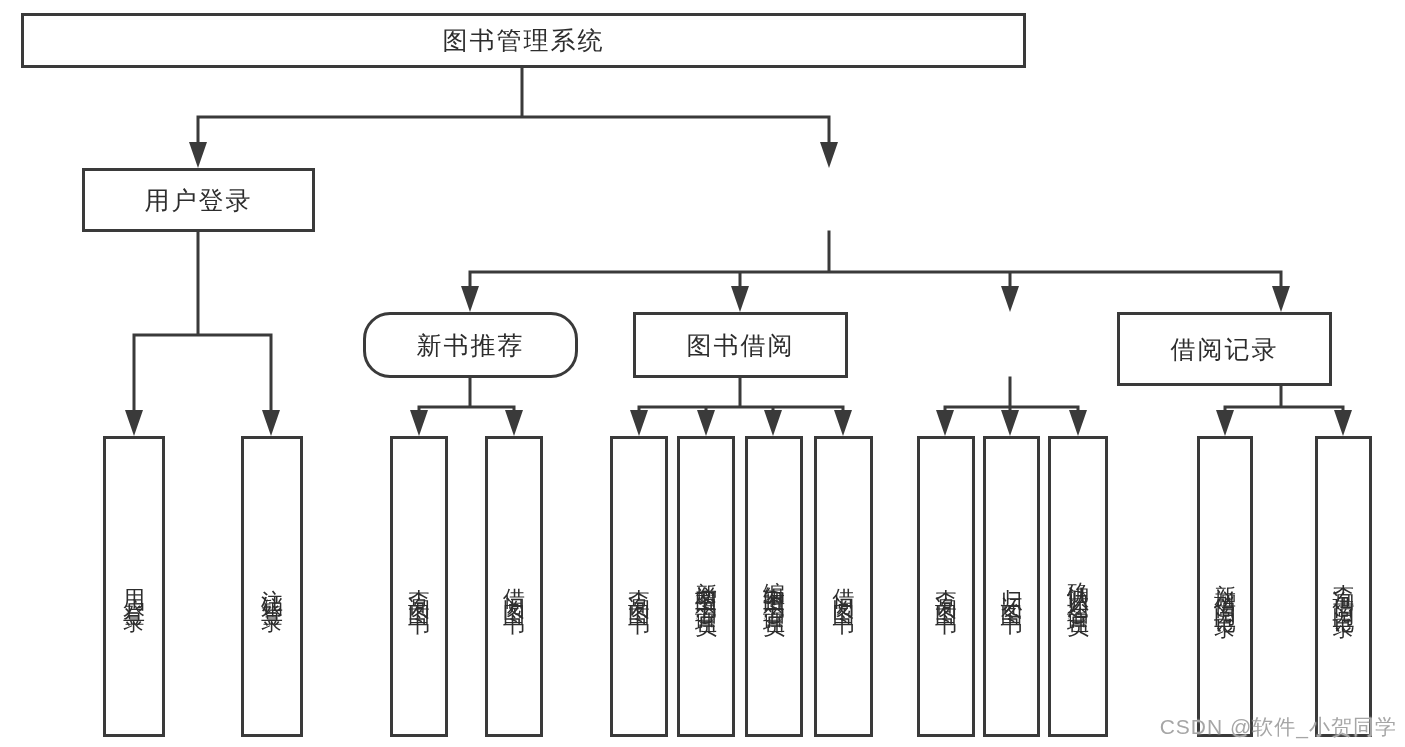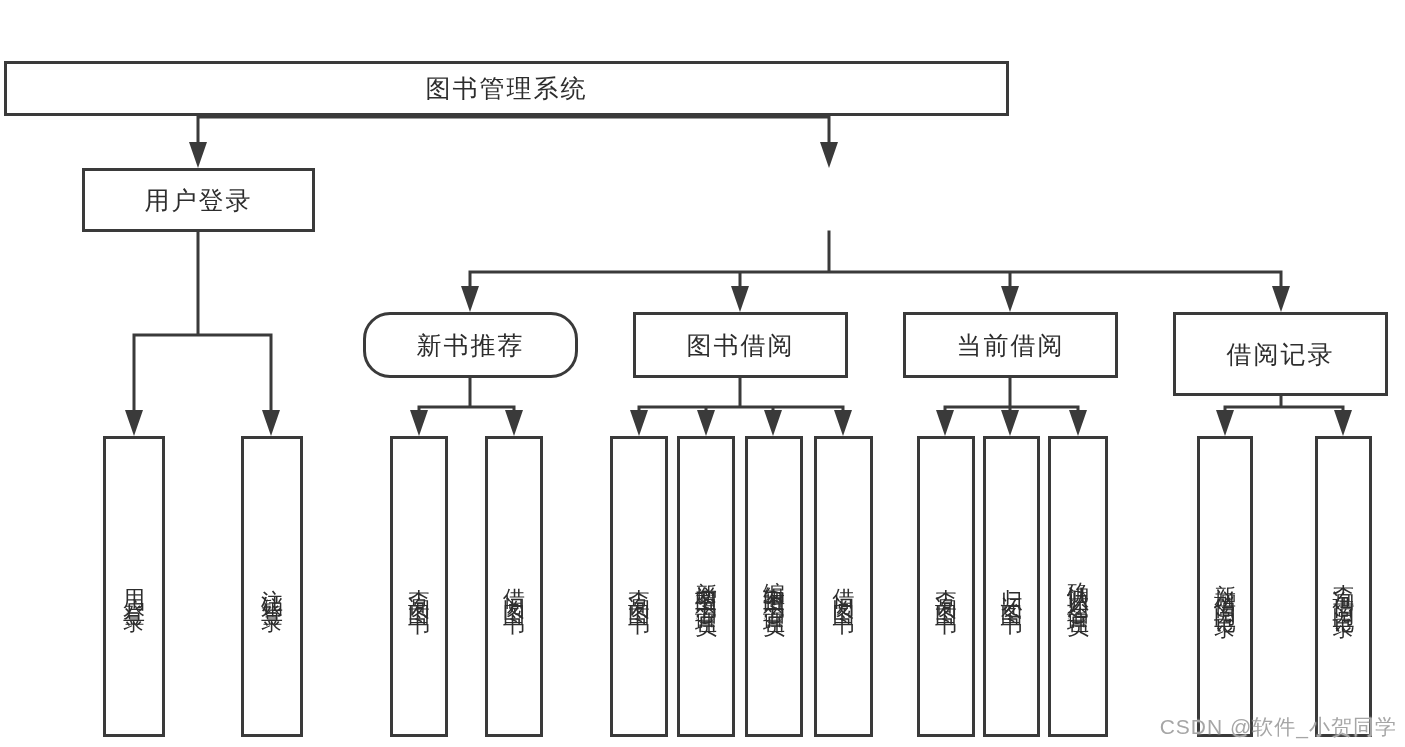--- a/index.html
+++ b/index.html
@@ -106,28 +106,27 @@
       <polygon points="1069,410 1087,410 1078,436"></polygon>
     </g>
 
     <g>
       <path d="M1281,378 L1281,407 M1225,407 L1343,407 M1225,407 L1225,413 M1343,407 L1343,413"></path>
       <polygon points="1216,410 1234,410 1225,436"></polygon>
       <polygon points="1334,410 1352,410 1343,436"></polygon>
     </g>
   </svg>
 
-  <div class="box h-box" style="left:4px; top:13px; width:1005px; height:55px;margin-top:48px;">图书管理系统</div>
+  <div class="box h-box" style="left:21px; top:13px; width:1005px; height:55px;">图书管理系统</div>
 
   <div class="box h-box" style="left:82px; top:168px; width:233px; height:64px;">用户登录</div>
 
   <div class="box h-box" style="left:363px; top:312px; width:215px; height:66px;border-radius:27px;">新书推荐</div>
   <div class="box h-box" style="left:633px; top:312px; width:215px; height:66px;">图书借阅</div>
-  <div class="box h-box" style="left:903px; top:312px; width:215px; height:66px;">当前借阅</div>
-  <div class="box h-box" style="left:1173px; top:312px; width:215px; height:84px;">借阅记录</div>
+  <div class="box h-box" style="left:1117px; top:312px; width:215px; height:74px;">借阅记录</div>
 
   <div class="box v-box" style="left:103px; top:436px; width:62px; height:301px;">用户登录</div>
   <div class="box v-box" style="left:241px; top:436px; width:62px; height:301px;">注销登录</div>
 
   <div class="box v-box" style="left:390px; top:436px; width:58px; height:301px;">查询图书</div>
   <div class="box v-box" style="left:485px; top:436px; width:58px; height:301px;">借阅图书</div>
 
   <div class="box v-box" style="left:610px; top:436px; width:58px; height:301px;">查询图书</div>
   <div class="box v-box" style="left:677px; top:436px; width:58px; height:301px; letter-spacing:5px;">新增图书（管理员）</div>
   <div class="box v-box" style="left:745px; top:436px; width:58px; height:301px; letter-spacing:5px;">编辑图书（管理员）</div>

